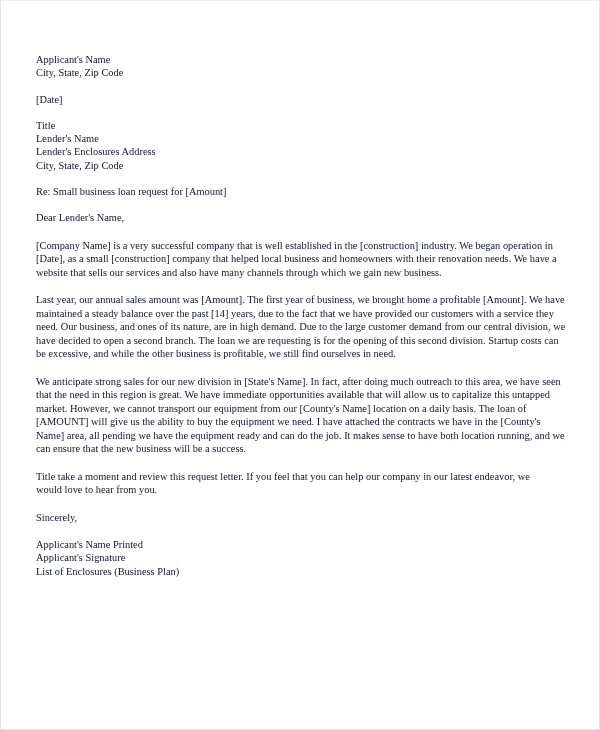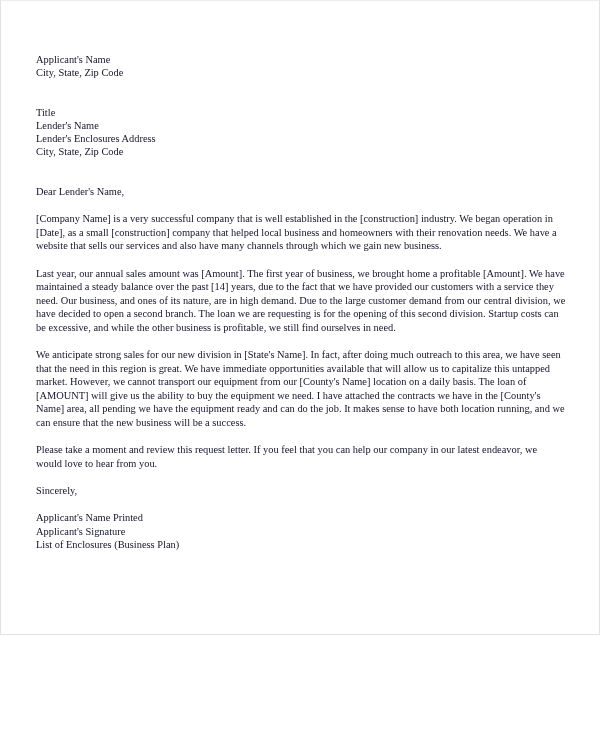--- a/index.html
+++ b/index.html
@@ -10,21 +10,21 @@
     width: 600px;
     height: 730px;
     background: #ffffff;
     font-family: "Liberation Serif", "DejaVu Serif", serif;
     overflow: hidden;
   }
 
   #page {
     position: relative;
     width: 600px;
-    height: 635px;
+    height: 730px;
     box-sizing: border-box;
     background: #ffffff;
     border: 1px solid #e2e2e2;
     border-top-color: #ededed;
     overflow: hidden;
   }
 
   #letter {
     position: absolute;
     left: 35px;
@@ -73,32 +73,38 @@
 <div id="page">
   <div id="letter">
 
     <div class="block">
       <div class="line">Applicant's Name</div>
       <div class="line">City, State, Zip Code</div>
     </div>
 
     <div class="gap-sm"></div>
 
+    <div class="block">
+      <div class="line">[Date]</div>
+    </div>
 
     <div class="gap-sm"></div>
 
     <div class="block">
       <div class="line">Title</div>
       <div class="line">Lender's Name</div>
       <div class="line">Lender's Enclosures Address</div>
       <div class="line">City, State, Zip Code</div>
     </div>
 
     <div class="gap-sm"></div>
 
+    <div class="block">
+      <div class="line">Re: Small business loan request for [Amount]</div>
+    </div>
 
     <div class="gap-sm"></div>
 
     <div class="block">
       <div class="line">Dear Lender's Name,</div>
     </div>
 
     <div class="gap-md"></div>
 
     <p class="para wide">[Company Name] is a very successful company that is well established in the [construction] industry. We began operation in [Date], as a small [construction] company that helped local business and homeowners with their renovation needs. We have a website that sells our services and also have many channels through which we gain new business.</p>
@@ -106,21 +112,21 @@
     <div class="gap-md"></div>
 
     <p class="para wide">Last year, our annual sales amount was [Amount]. The first year of business, we brought home a profitable [Amount]. We have maintained a steady balance over the past [14] years, due to the fact that we have provided our customers with a service they need. Our business, and ones of its nature, are in high demand. Due to the large customer demand from our central division, we have decided to open a second branch. The loan we are requesting is for the opening of this second division. Startup costs can be excessive, and while the other business is profitable, we still find ourselves in need.</p>
 
     <div class="gap-md"></div>
 
     <p class="para wide">We anticipate strong sales for our new division in [State's Name]. In fact, after doing much outreach to this area, we have seen that the need in this region is great. We have immediate opportunities available that will allow us to capitalize this untapped market. However, we cannot transport our equipment from our [County's Name] location on a daily basis. The loan of [AMOUNT] will give us the ability to buy the equipment we need. I have attached the contracts we have in the [County's Name] area, all pending we have the equipment ready and can do the job. It makes sense to have both location running, and we can ensure that the new business will be a success.</p>
 
     <div class="gap-md"></div>
 
-    <p class="para narrow">Please take a moment and review this request letter. If you feel that you can help our company in our latest endeavor, we would love to hear from you.</p>
+    <p class="para narrow">Title take a moment and review this request letter. If you feel that you can help our company in our latest endeavor, we would love to hear from you.</p>
 
     <div class="gap-md"></div>
 
     <div class="block">
       <div class="line">Sincerely,</div>
     </div>
 
     <div class="gap-md"></div>
 
     <div class="block">

